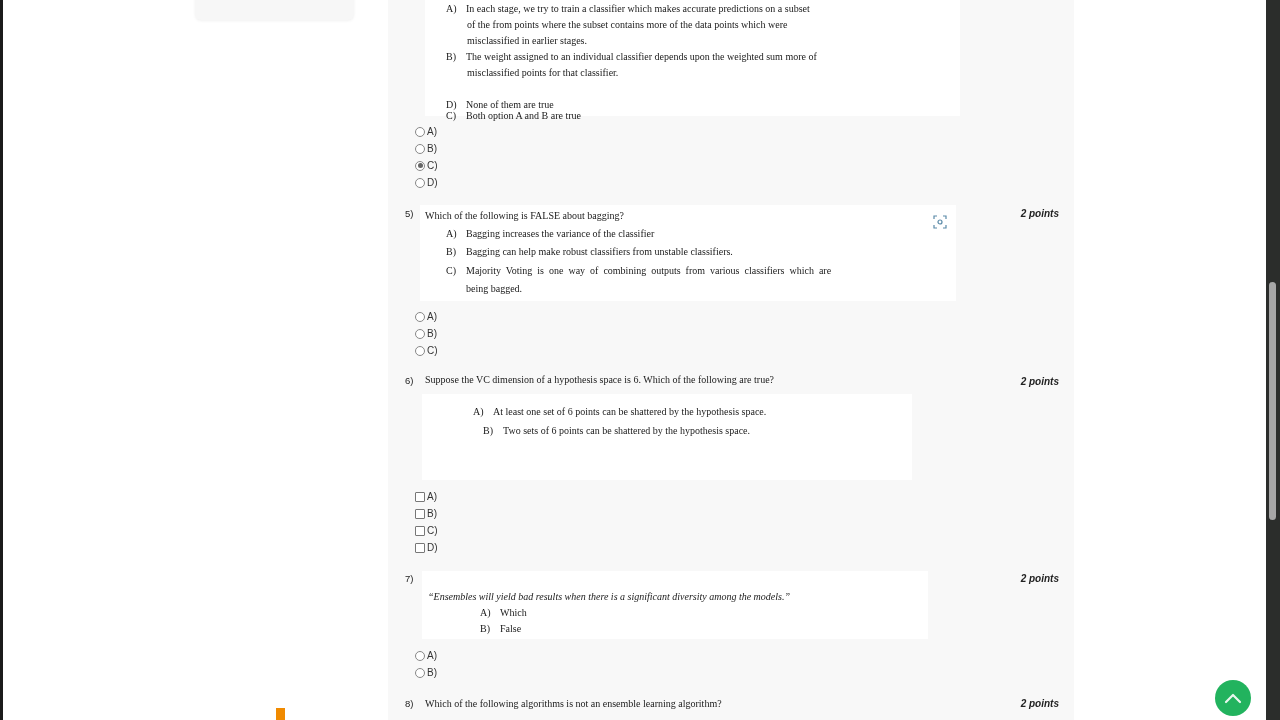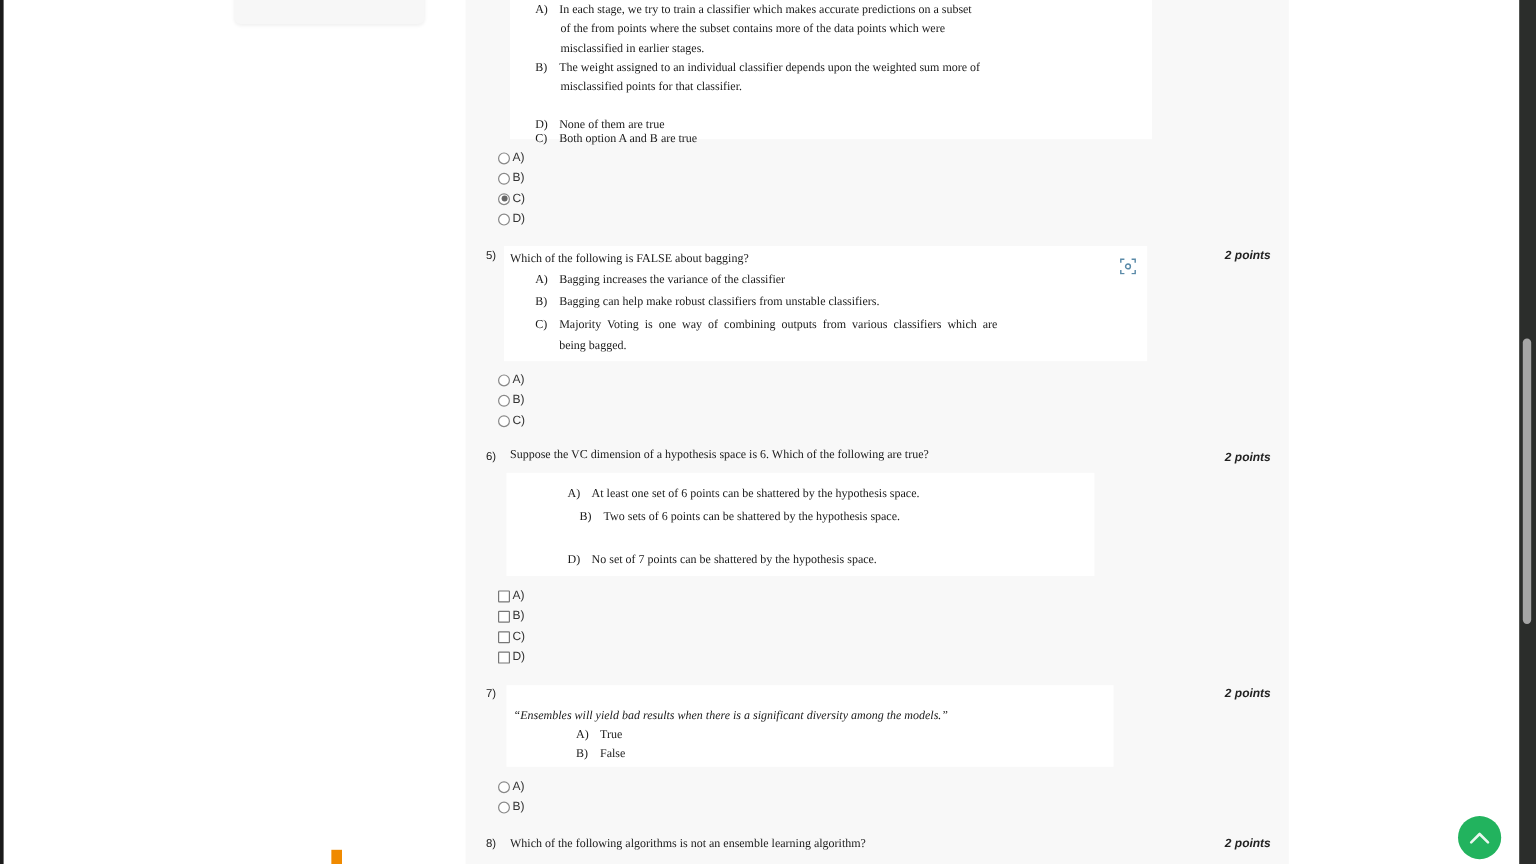--- a/index.html
+++ b/index.html
@@ -90,21 +90,20 @@
         <span>C)</span>
       </div>
   </div>
 
   <div class="qnum" style="left:17px;top:375px;">6)</div>
   <div class="points" style="top:376px;">2 points</div>
   <div class="opt-line qimg" style="left:37px;top:374px;background:transparent;">Suppose the VC dimension of a hypothesis space is 6. Which of the following are true?</div>
   <div class="qimg" style="left:34px;top:394px;width:490px;height:86px;">
     <div class="opt-line" style="left:51px;top:12px;"><span class="opt-letter">A)</span><span>At least one set of 6 points can be shattered by the hypothesis space.</span></div>
     <div class="opt-line" style="left:61px;top:31px;font-family:Liberation Serif, serif;"><span class="opt-letter">B)</span><span>Two sets of 6 points can be shattered by the hypothesis space.</span></div>
-    <div class="opt-line" style="left:51px;top:67px;"><span class="opt-letter">D)</span><span>No set of 7 points can be shattered by the hypothesis space.</span></div>
   </div>
   <div class="choices" style="top:488px;">
     <div class="choice">
         <span class="checkbox"></span>
         <span>A)</span>
       </div>
     <div class="choice">
         <span class="checkbox"></span>
         <span>B)</span>
       </div>
@@ -115,21 +114,21 @@
     <div class="choice">
         <span class="checkbox"></span>
         <span>D)</span>
       </div>
   </div>
 
   <div class="qnum" style="left:17px;top:573px;">7)</div>
   <div class="points" style="top:573px;">2 points</div>
   <div class="qimg" style="left:34px;top:571px;width:506px;height:68px;">
     <div class="opt-line italic" style="left:6px;top:20px;">“Ensembles will yield bad results when there is a significant diversity among the models.”</div>
-    <div class="opt-line" style="left:58px;top:36px;"><span class="opt-letter">A)</span><span>True</span></div>
+    <div class="opt-line" style="left:58px;top:36px;"><span class="opt-letter">A)</span><span>Which</span></div>
     <div class="opt-line" style="left:58px;top:52px;"><span class="opt-letter">B)</span><span>False</span></div>
   </div>
   <div class="choices" style="top:647px;">
     <div class="choice">
         <span class="radio"></span>
         <span>A)</span>
       </div>
     <div class="choice">
         <span class="radio"></span>
         <span>B)</span>

